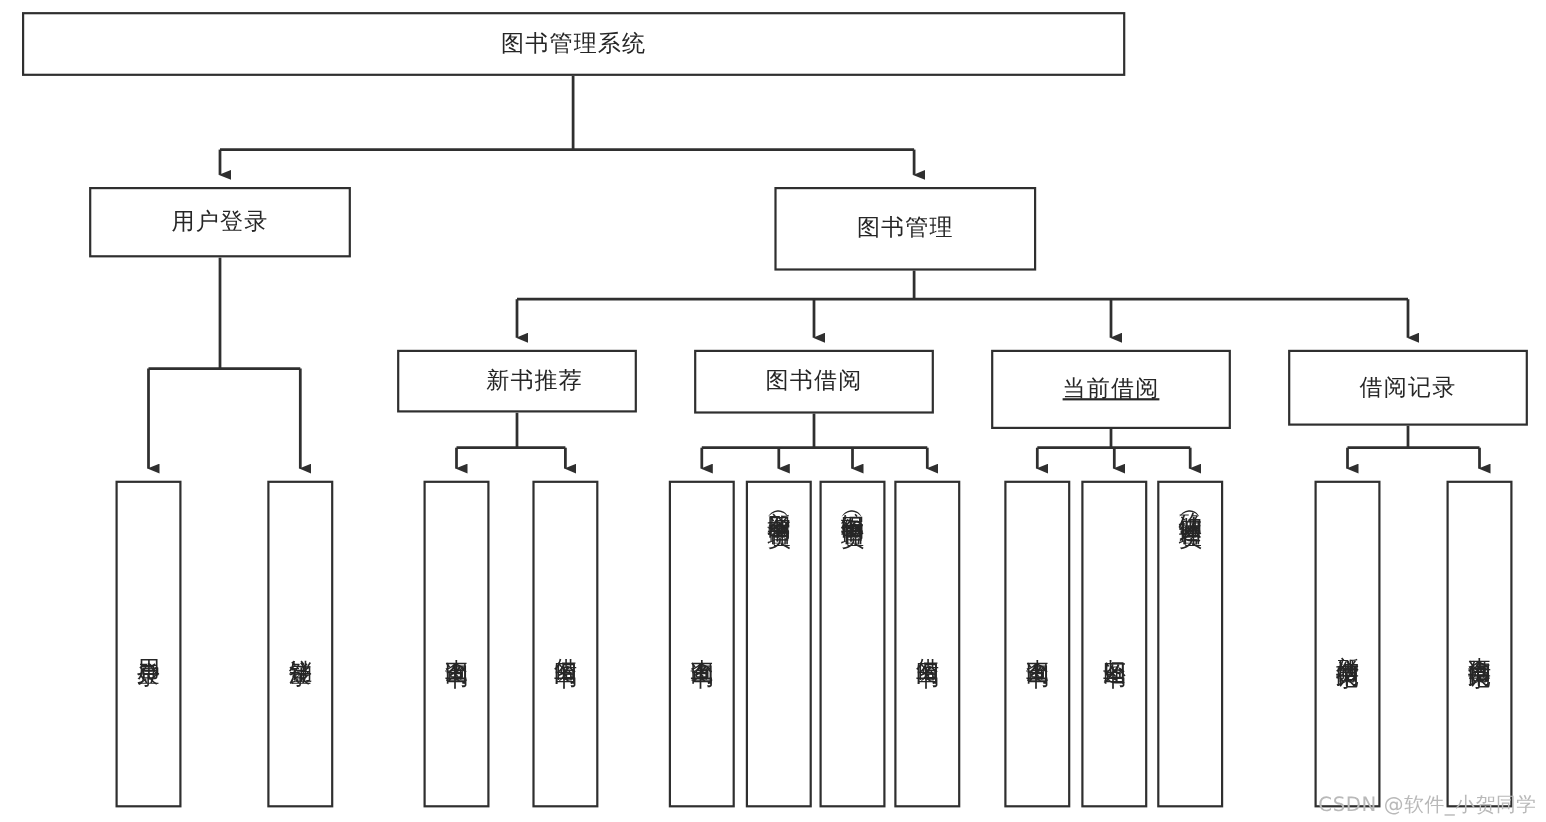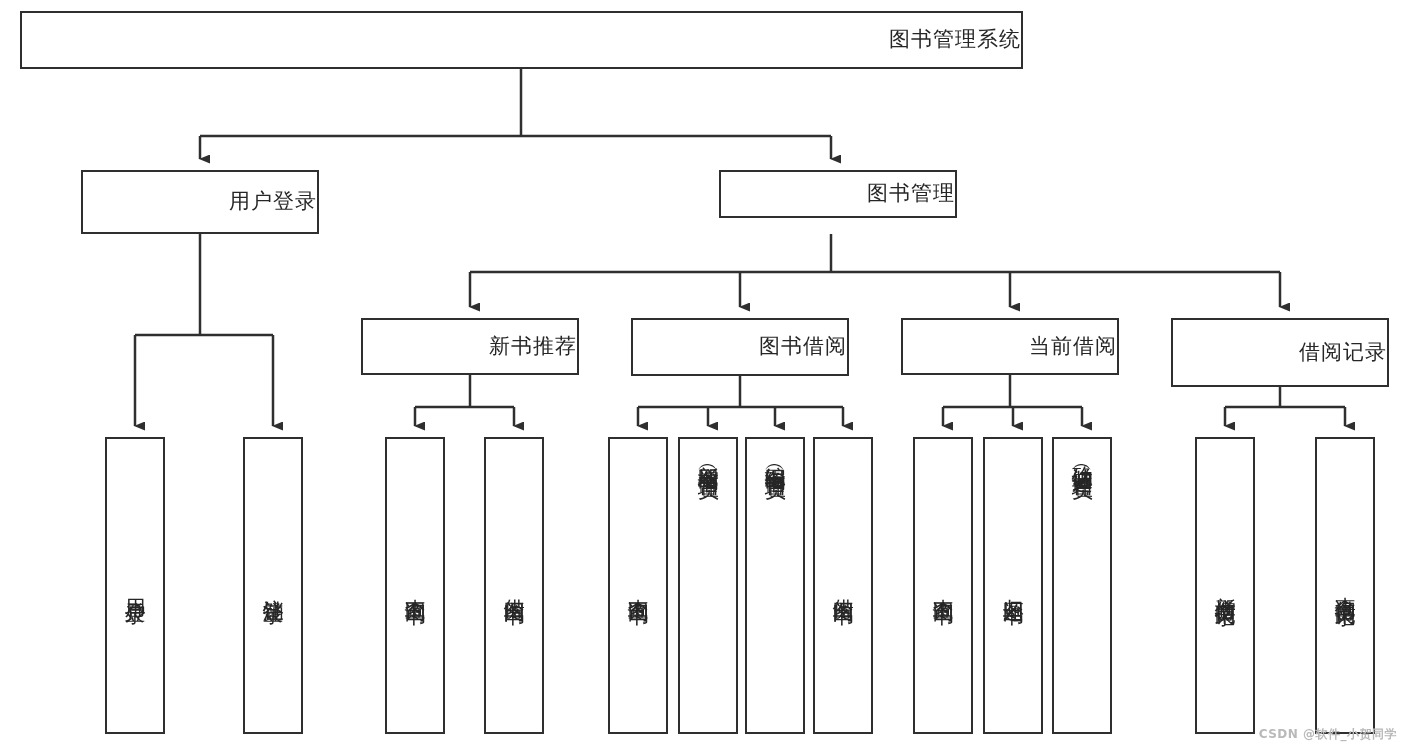--- a/index.html
+++ b/index.html
@@ -33,21 +33,20 @@
     display: flex;
     align-items: center;
     justify-content: center;
     color: #262626;
   }
   .node-h {
     font-size: 21px;
     line-height: 1.2;
     letter-spacing: 1px;
     white-space: nowrap;
-    justify-content: flex-end;
   }
   .node-v {
     padding-top: 10px;
     align-items: flex-start;
   }
   .node-v .vtext {
     writing-mode: vertical-rl;
     text-orientation: upright;
     font-size: 21px;
     line-height: 1.25;
@@ -57,26 +56,25 @@
   }
   
   .node-v.centered {
     align-items: center;
     padding-top: 0;
   }
   #watermark {
     position: absolute;
     right: 8px;
     bottom: 4px;
-    font-size: 12px;
+    font-size: 18px;
     color: #b9b9b9;
     letter-spacing: 0.5px;
     white-space: nowrap;
     user-select: none;
-    font-weight: bold;
   }
 </style>
 </head>
 <body>
 
 <div id="diagram-root">
 
   <svg id="edges-layer" viewBox="0 0 1405 747" width="1405" height="747" xmlns="http://www.w3.org/2000/svg">
     <defs>
       <marker id="arrowhead" markerWidth="10" markerHeight="11" refX="4.5" refY="10" orient="auto" markerUnits="userSpaceOnUse">
@@ -120,30 +118,30 @@
       </g>
   </svg>
 
   <div id="nodes-layer">
       <div class="node node-root node-h" style="left: 20px; top: 11px; width: 1003px; height: 58px;">
         <span>图书管理系统</span>
       </div>
       <div class="node node-l2 node-h" style="left: 81px; top: 170px; width: 238px; height: 64px;">
         <span>用户登录</span>
       </div>
-      <div class="node node-l2 node-h" style="left: 719px; top: 170px; width: 238px; height: 48px;">
+      <div class="node node-l2 node-h" style="left: 704px; top: 170px; width: 238px; height: 76px;">
         <span>图书管理</span>
       </div>
       <div class="node node-l3 node-h" style="left: 361px; top: 318px; width: 218px; height: 57px; padding-left: 32px;">
         <span>新书推荐</span>
       </div>
       <div class="node node-l3 node-h" style="left: 631px; top: 318px; width: 218px; height: 58px;">
         <span>图书借阅</span>
       </div>
-      <div class="node node-l3 node-h" style="left: 901px; top: 318px; width: 218px; height: 57px;">
+      <div class="node node-l3 node-h" style="left: 901px; top: 318px; width: 218px; height: 72px; text-decoration: underline;">
         <span>当前借阅</span>
       </div>
       <div class="node node-l3 node-h" style="left: 1171px; top: 318px; width: 218px; height: 69px;">
         <span>借阅记录</span>
       </div>
       <div class="node node-leaf node-v centered" style="left: 105px; top: 437px; width: 60px; height: 297px;">
         <span class="vtext">用户登录</span>
       </div>
       <div class="node node-leaf node-v centered" style="left: 243px; top: 437px; width: 60px; height: 297px;">
         <span class="vtext">注销登录</span>

